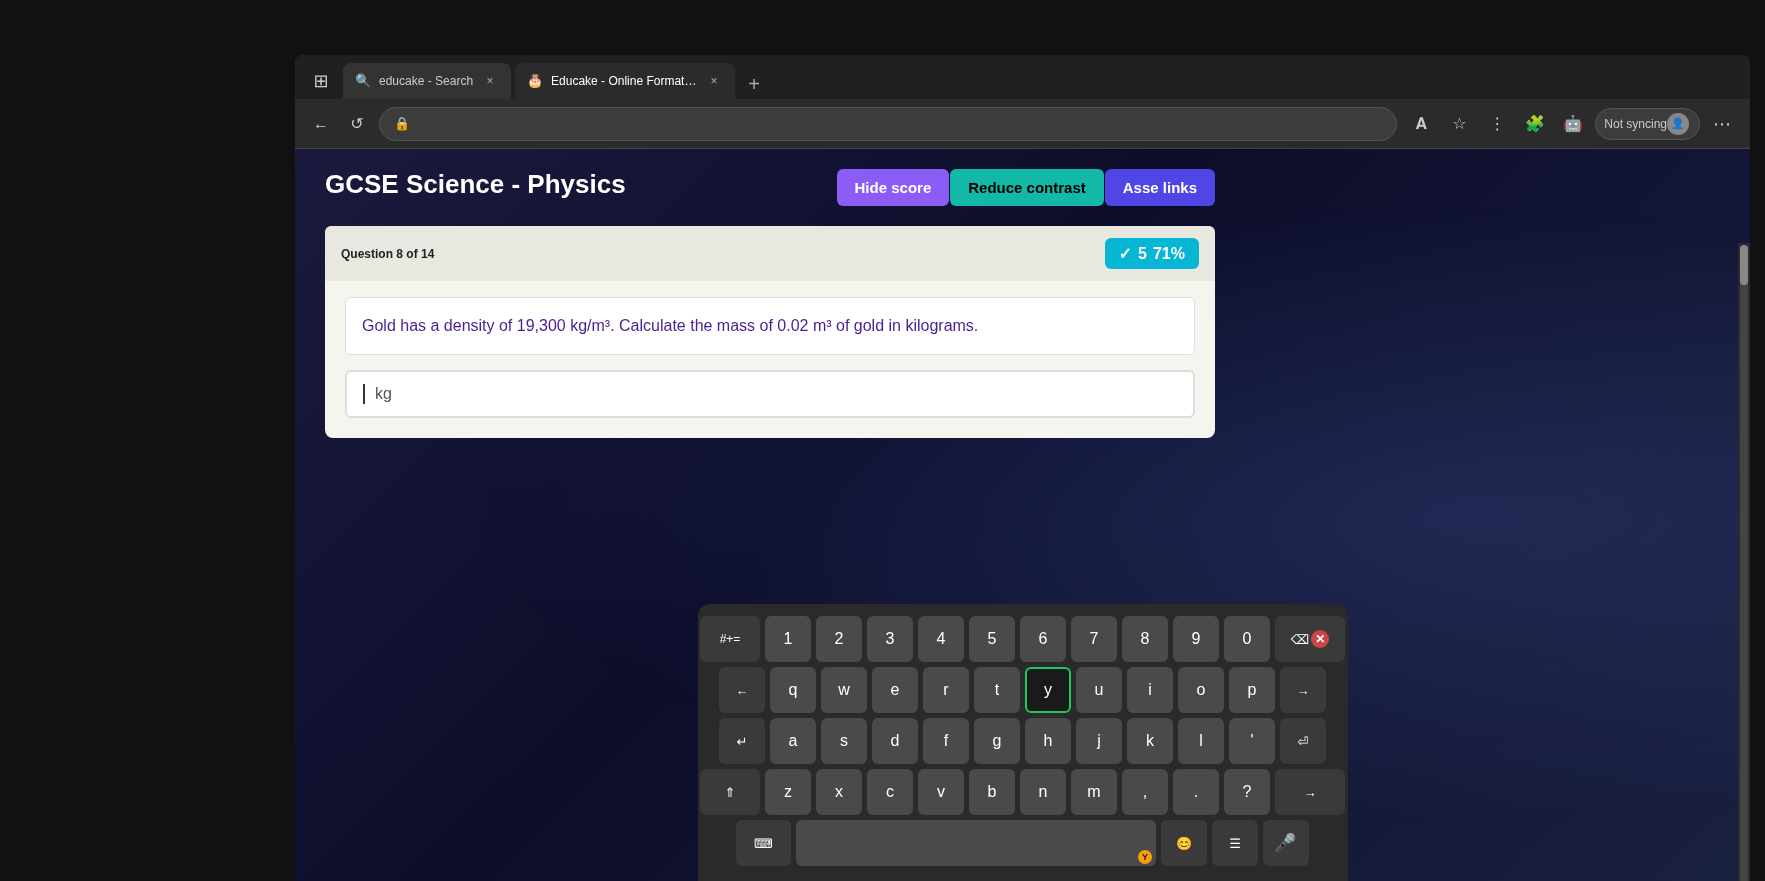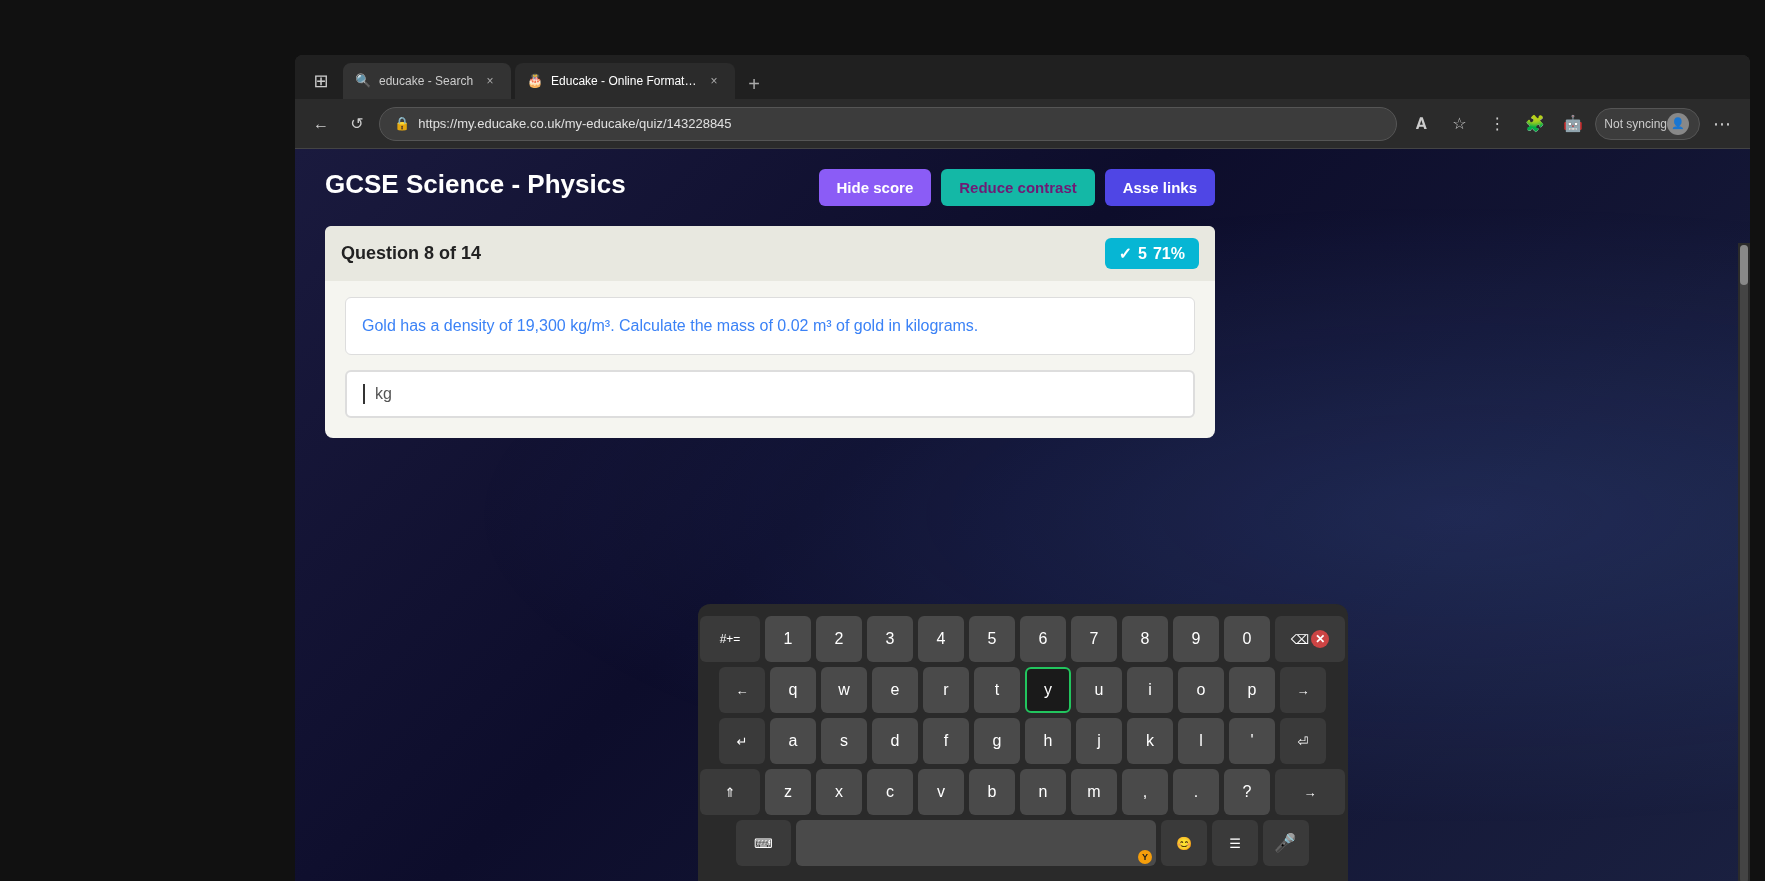--- a/index.html
+++ b/index.html
@@ -220,74 +220,74 @@
       justify-content: space-between;
       margin-bottom: 20px;
     }
     .page-title {
       color: #fff;
       font-size: 26px;
       font-weight: 700;
     }
     .header-buttons {
       display: flex;
-      gap: 10px;
+      gap: 1px;
     }
     .header-btn {
       padding: 10px 18px;
       border-radius: 6px;
       font-size: 15px;
       font-weight: 600;
       cursor: pointer;
       border: none;
     }
     .btn-purple { background: #8b5cf6; color: #fff; }
-    .btn-teal { background: #14b8a6; color: #701a75; }
+    .btn-teal { background: #14b8a6; color: #000000; }
     .btn-indigo { background: #4f46e5; color: #fff; }
 
     
     .question-card {
       background: #f5f5f0;
       border-radius: 8px;
       padding: 20px;
       margin-bottom: 15px;
     }
 
     .question-header {
       display: flex;
       align-items: center;
       justify-content: space-between;
       background: #e8e8e0;
       border-radius: 6px 6px 0 0;
       padding: 12px 16px;
       margin: -20px -20px 16px -20px;
     }
     .question-number {
-      font-size: 18px;
+      font-size: 12px;
       font-weight: 700;
       color: #222;
     }
     .score-badge {
       background: #06b6d4;
       color: #fff;
       padding: 6px 14px;
       border-radius: 6px;
       font-size: 16px;
       font-weight: 700;
       display: flex;
       align-items: center;
       gap: 6px;
     }
     .score-check {
       color: #fff;
     }
 
     .question-text {
       font-size: 16px;
-      color: #3b82f6;
+      color: #4c1d95;
       line-height: 1.5;
       background: #fff;
       padding: 16px;
       border-radius: 6px;
       margin-bottom: 15px;
       border: 1px solid #ddd;
     }
 
     .answer-area {
       background: #fff;
@@ -457,21 +457,20 @@
 
     <div class="tab-new">+</div>
   </div>
 
   <div class="address-bar">
     <div class="nav-btn">←</div>
     <div class="nav-btn">↺</div>
 
     <div class="url-bar">
       <span class="url-lock">🔒</span>
-      <span class="url-text">https://my.educake.co.uk/my-educake/quiz/143228845</span>
     </div>
 
     <div class="toolbar-icons">
       <div class="toolbar-icon-btn" title="Reader mode">𝐀</div>
       <div class="toolbar-icon-btn">☆</div>
       <div class="toolbar-icon-btn">⋮</div>
       <div class="toolbar-icon-btn">🧩</div>
       <div class="toolbar-icon-btn">🤖</div>
 
       <div class="sync-btn">

